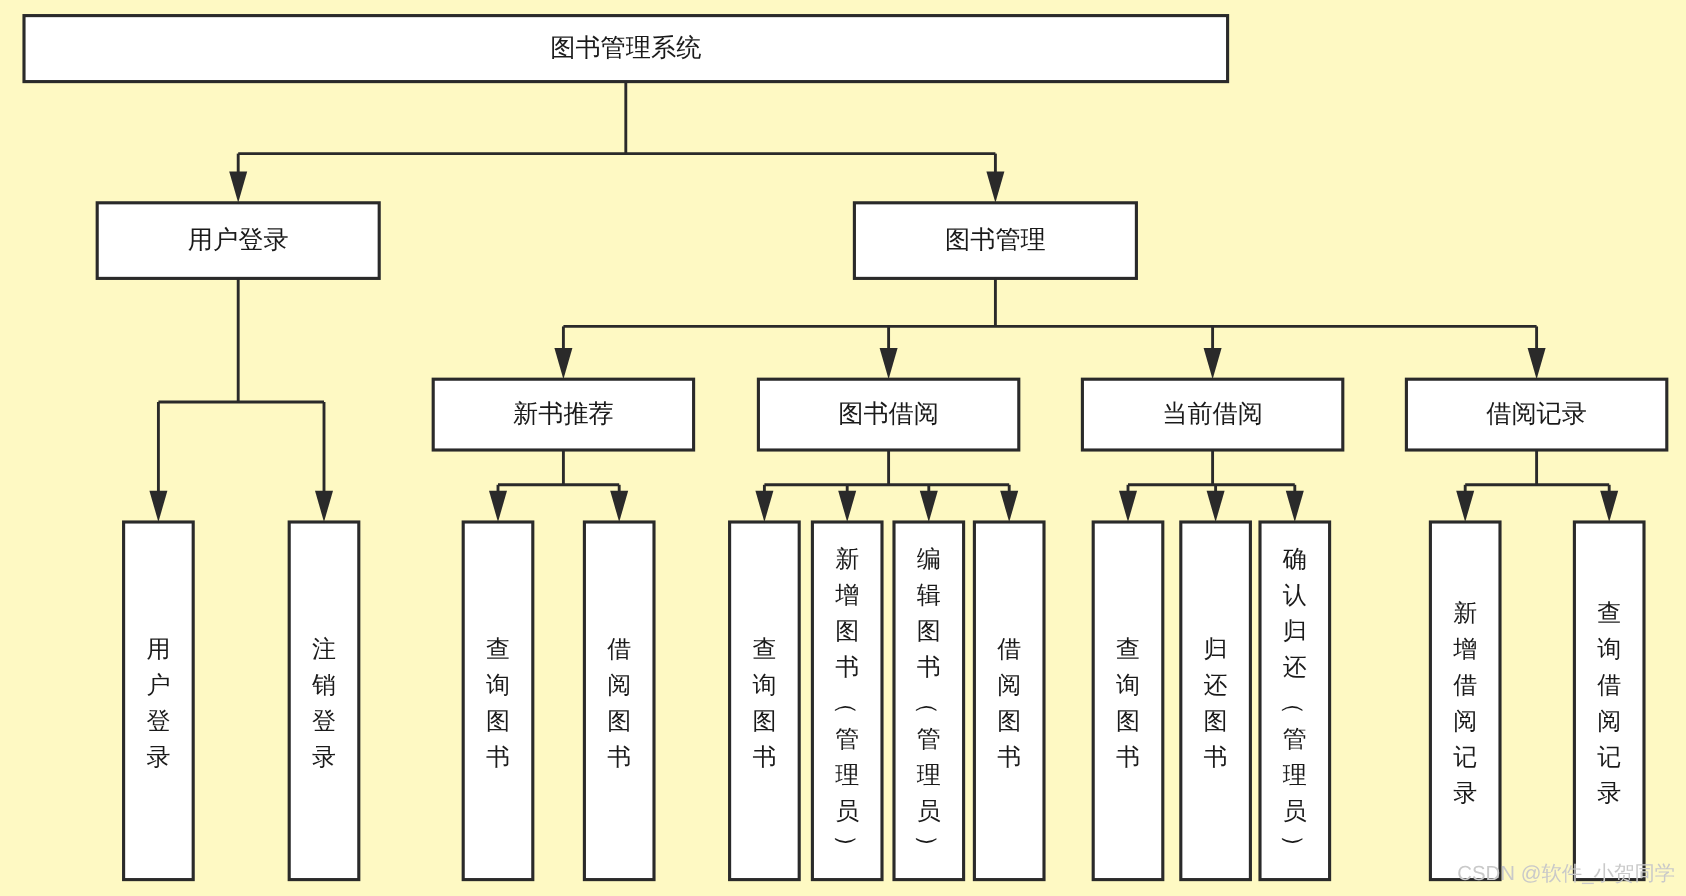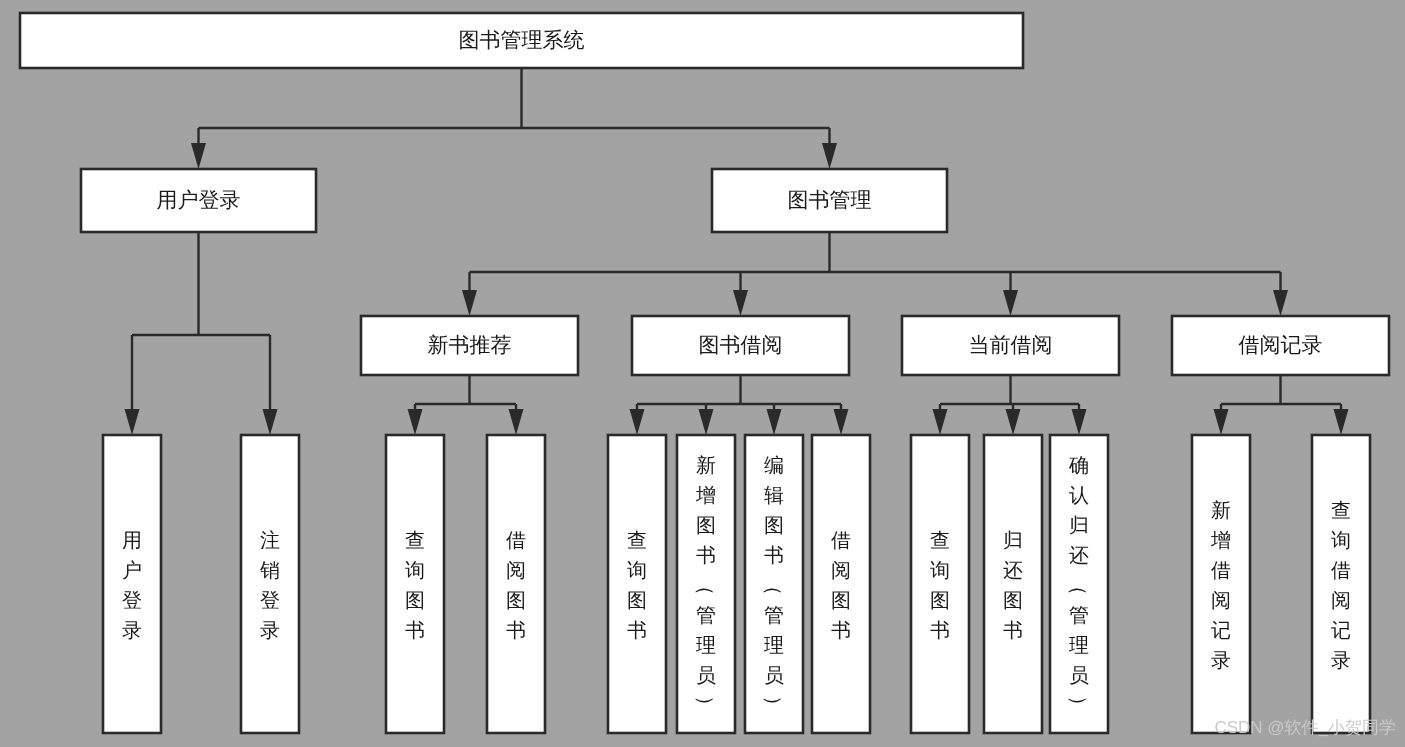--- a/index.html
+++ b/index.html
@@ -7,21 +7,21 @@
     padding: 0;
     background: #ffffff;
   }
   body {
     font-family: "Liberation Sans", "DejaVu Sans", sans-serif;
   }
   #stage {
     position: relative;
     width: 1405px;
     height: 747px;
-    background: #a3a3a3;
+    background: #fef9c3;
     overflow: hidden;
   }
   #diagram-svg {
     position: absolute;
     left: 0;
     top: 0;
     width: 1405px;
     height: 747px;
   }
   .node-rect {

